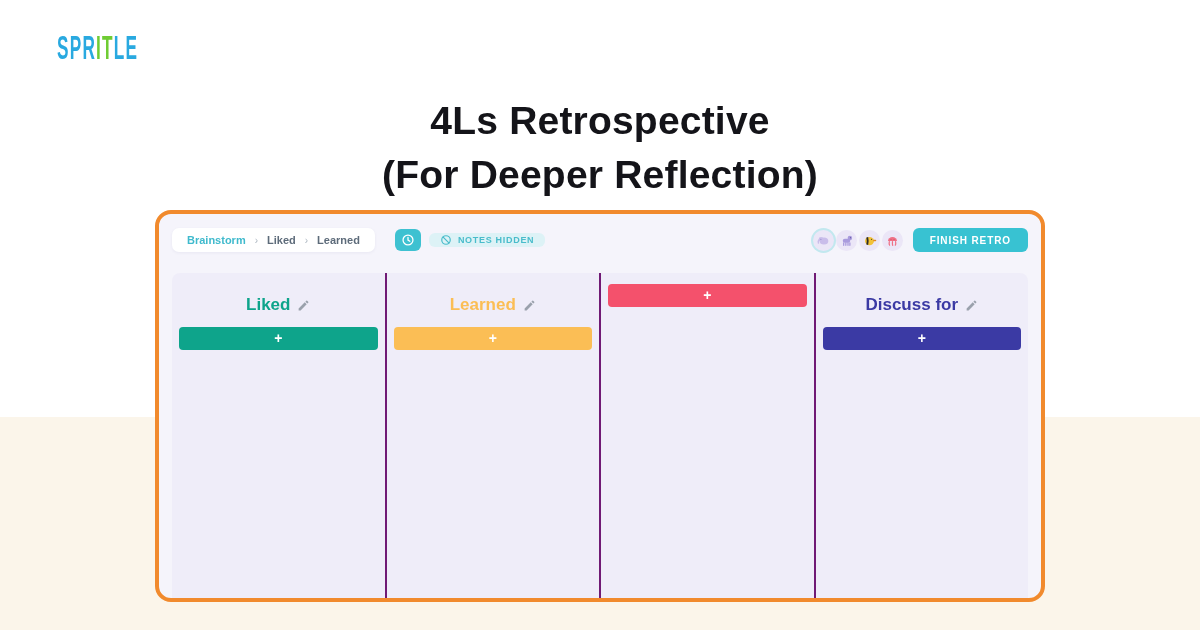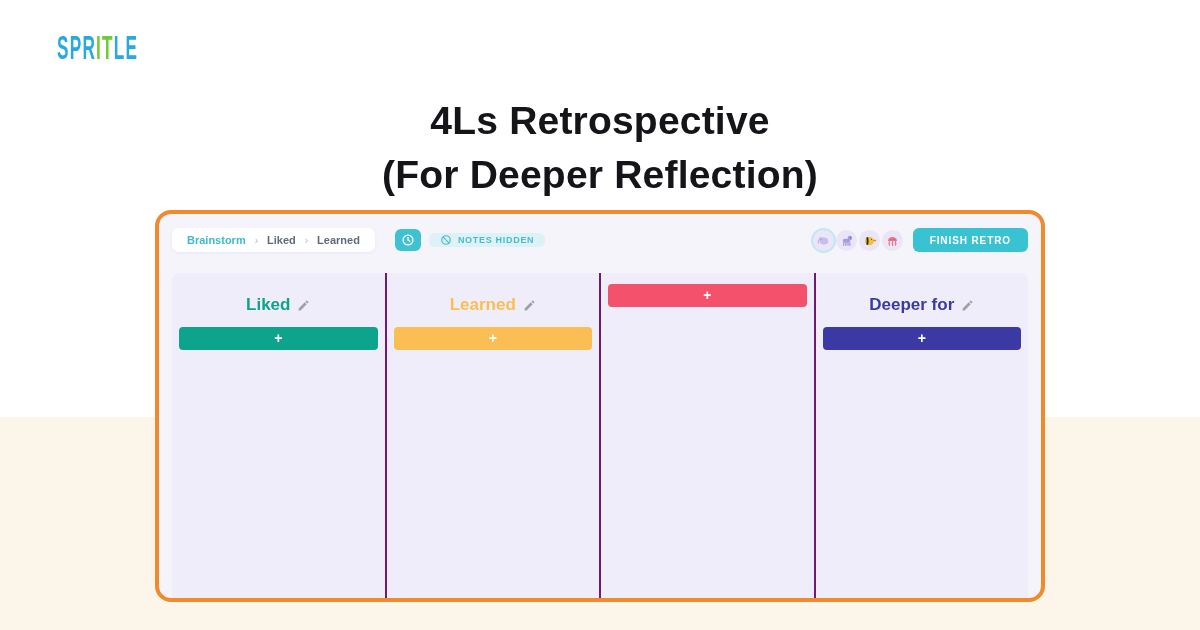--- a/index.html
+++ b/index.html
@@ -232,21 +232,21 @@
       </div>
       <button class="add-btn" style="background: rgb(251, 190, 85);">+</button>
     </div>
 
     <div class="column">
       <button class="add-btn" style="background: rgb(244, 81, 108);">+</button>
     </div>
 
     <div class="column">
       <div class="col-header">
-        <span style="color: rgb(59, 58, 164);">Deeper for</span>
+        <span style="color: rgb(59, 58, 164);">Discuss for</span>
         <span class="pencil">
           <svg width="13" height="13" viewBox="0 0 24 24">
               <path d="M3 17.4V21h3.6L17.9 9.7l-3.6-3.6L3 17.4zM20.7 6.9a1.2 1.2 0 0 0 0-1.7l-1.9-1.9a1.2 1.2 0 0 0-1.7 0l-1.6 1.6 3.6 3.6 1.6-1.6z" fill="#9AA1AC"></path>
             </svg>
         </span>
       </div>
       <button class="add-btn" style="background: rgb(59, 58, 164);">+</button>
     </div>
 
   </div>

